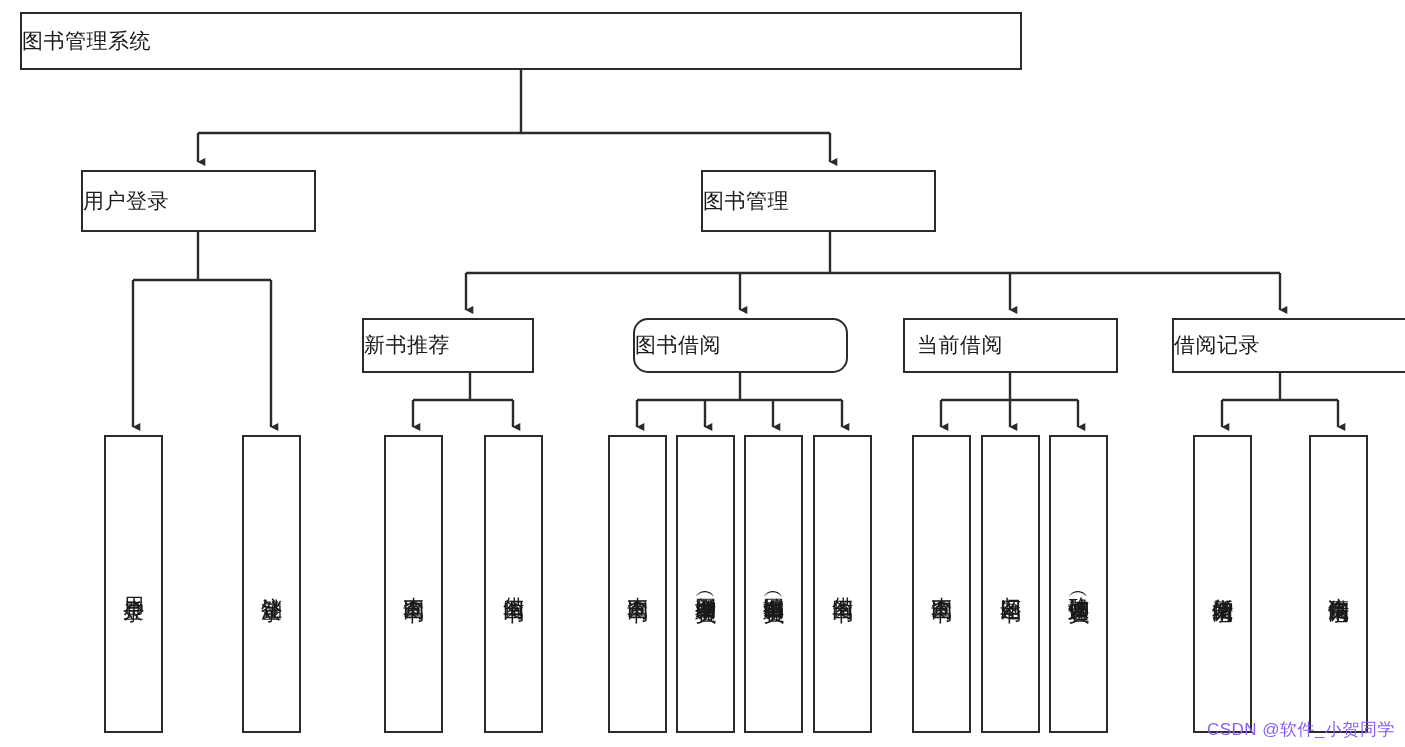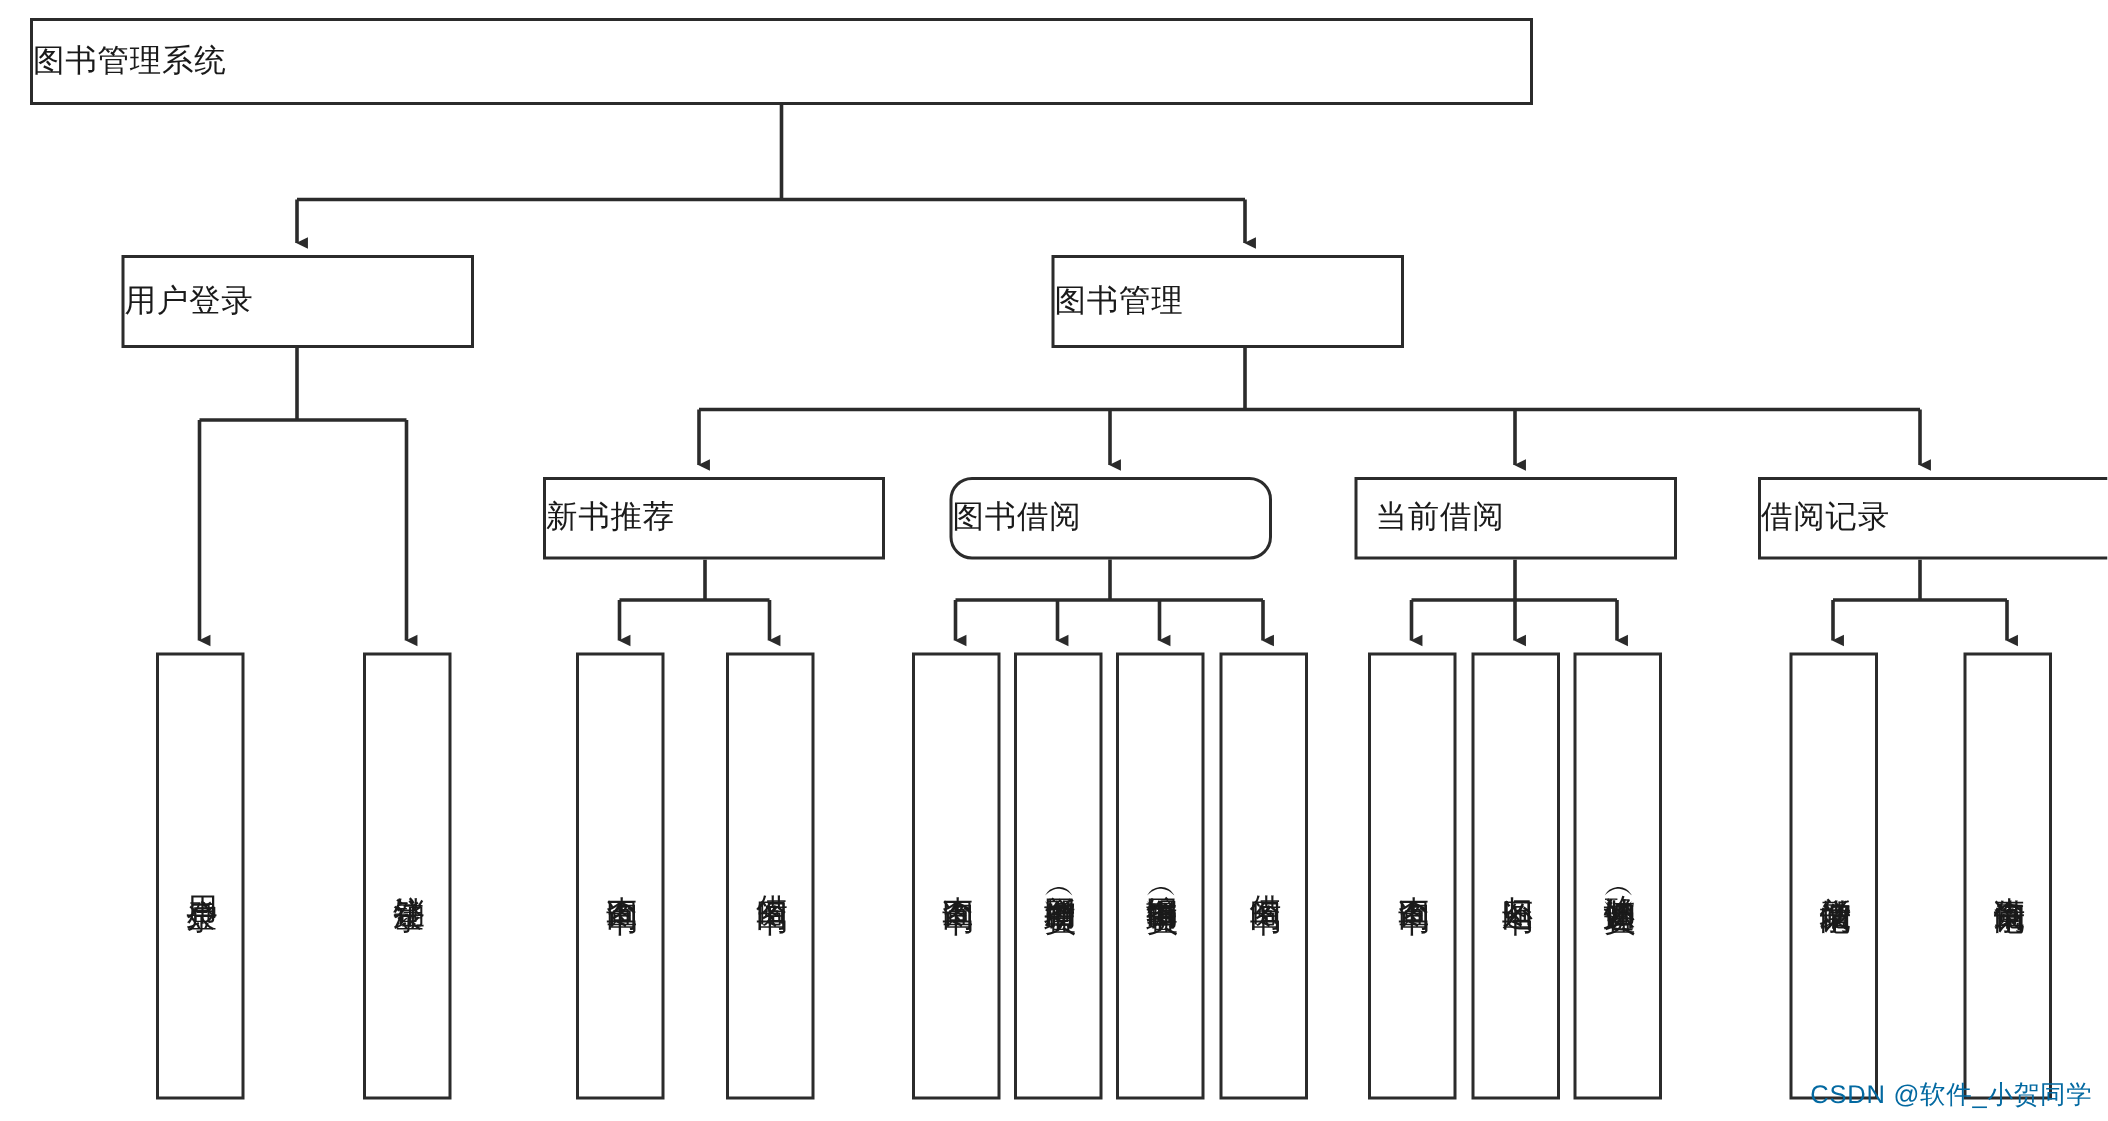--- a/index.html
+++ b/index.html
@@ -61,21 +61,21 @@
     color: #1a1a1a;
   }
   .leaf-box.tall .leaf-label {
     letter-spacing: 1px;
   }
   .watermark {
     position: absolute;
     right: 10px;
     bottom: 6px;
     font-size: 17px;
-    color: #0369a1;
+    color: #8b5cf6;
     white-space: nowrap;
     letter-spacing: 0.5px;
     pointer-events: none;
   }
 </style>
 </head>
 <body>
 
 <div id="stage">
 
@@ -133,21 +133,21 @@
     <span class="node-label">图书管理系统</span>
   </div>
 
   <div class="node-box" style="left:81px; top:170px; width:235px; height:62px;">
     <span class="node-label">用户登录</span>
   </div>
   <div class="node-box" style="left:701px; top:170px; width:235px; height:62px;">
     <span class="node-label">图书管理</span>
   </div>
 
-  <div class="node-box" style="left:362px; top:318px; width:228px; height:55px;">
+  <div class="node-box" style="left:362px; top:318px; width:172px; height:55px;">
     <span class="node-label">新书推荐</span>
   </div>
   <div class="node-box" style="left:633px; top:318px; width:215px; height:55px;border-radius:15px;">
     <span class="node-label">图书借阅</span>
   </div>
   <div class="node-box" style="left:903px; top:318px; width:215px; height:55px;padding-left:12px;">
     <span class="node-label">当前借阅</span>
   </div>
   <div class="node-box" style="left:1172px; top:318px; width:238px; height:55px;">
     <span class="node-label">借阅记录</span>

